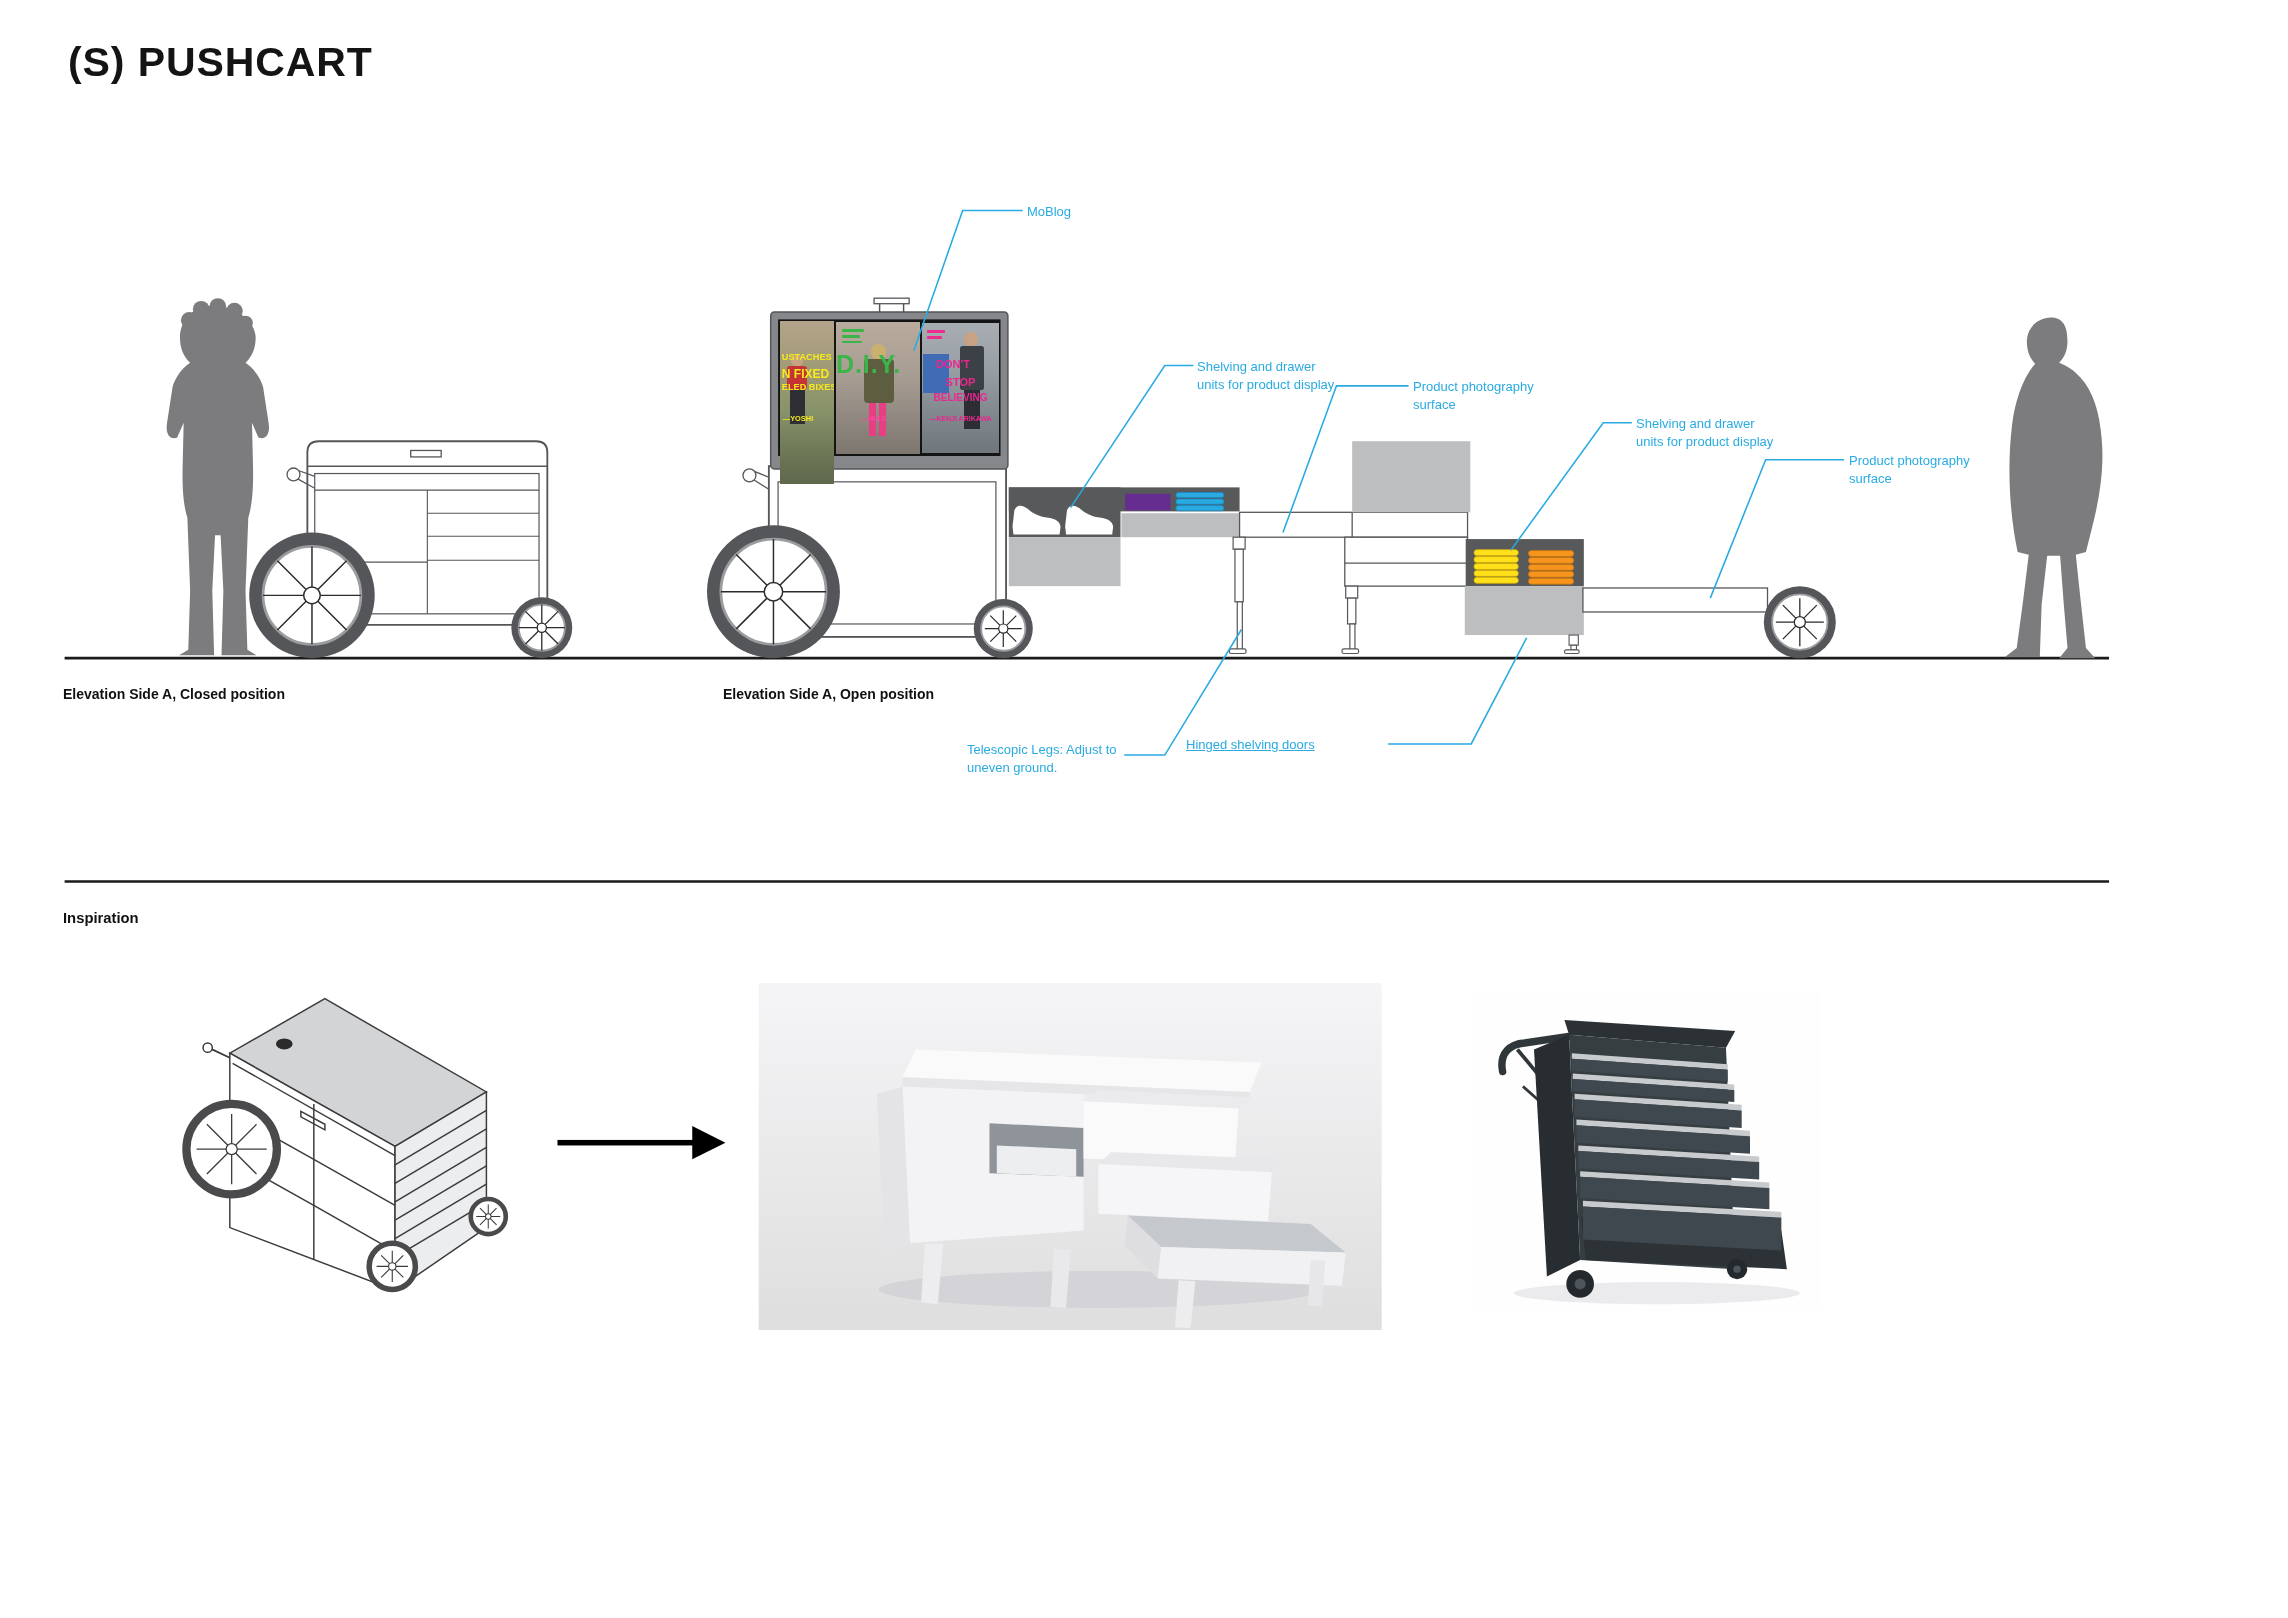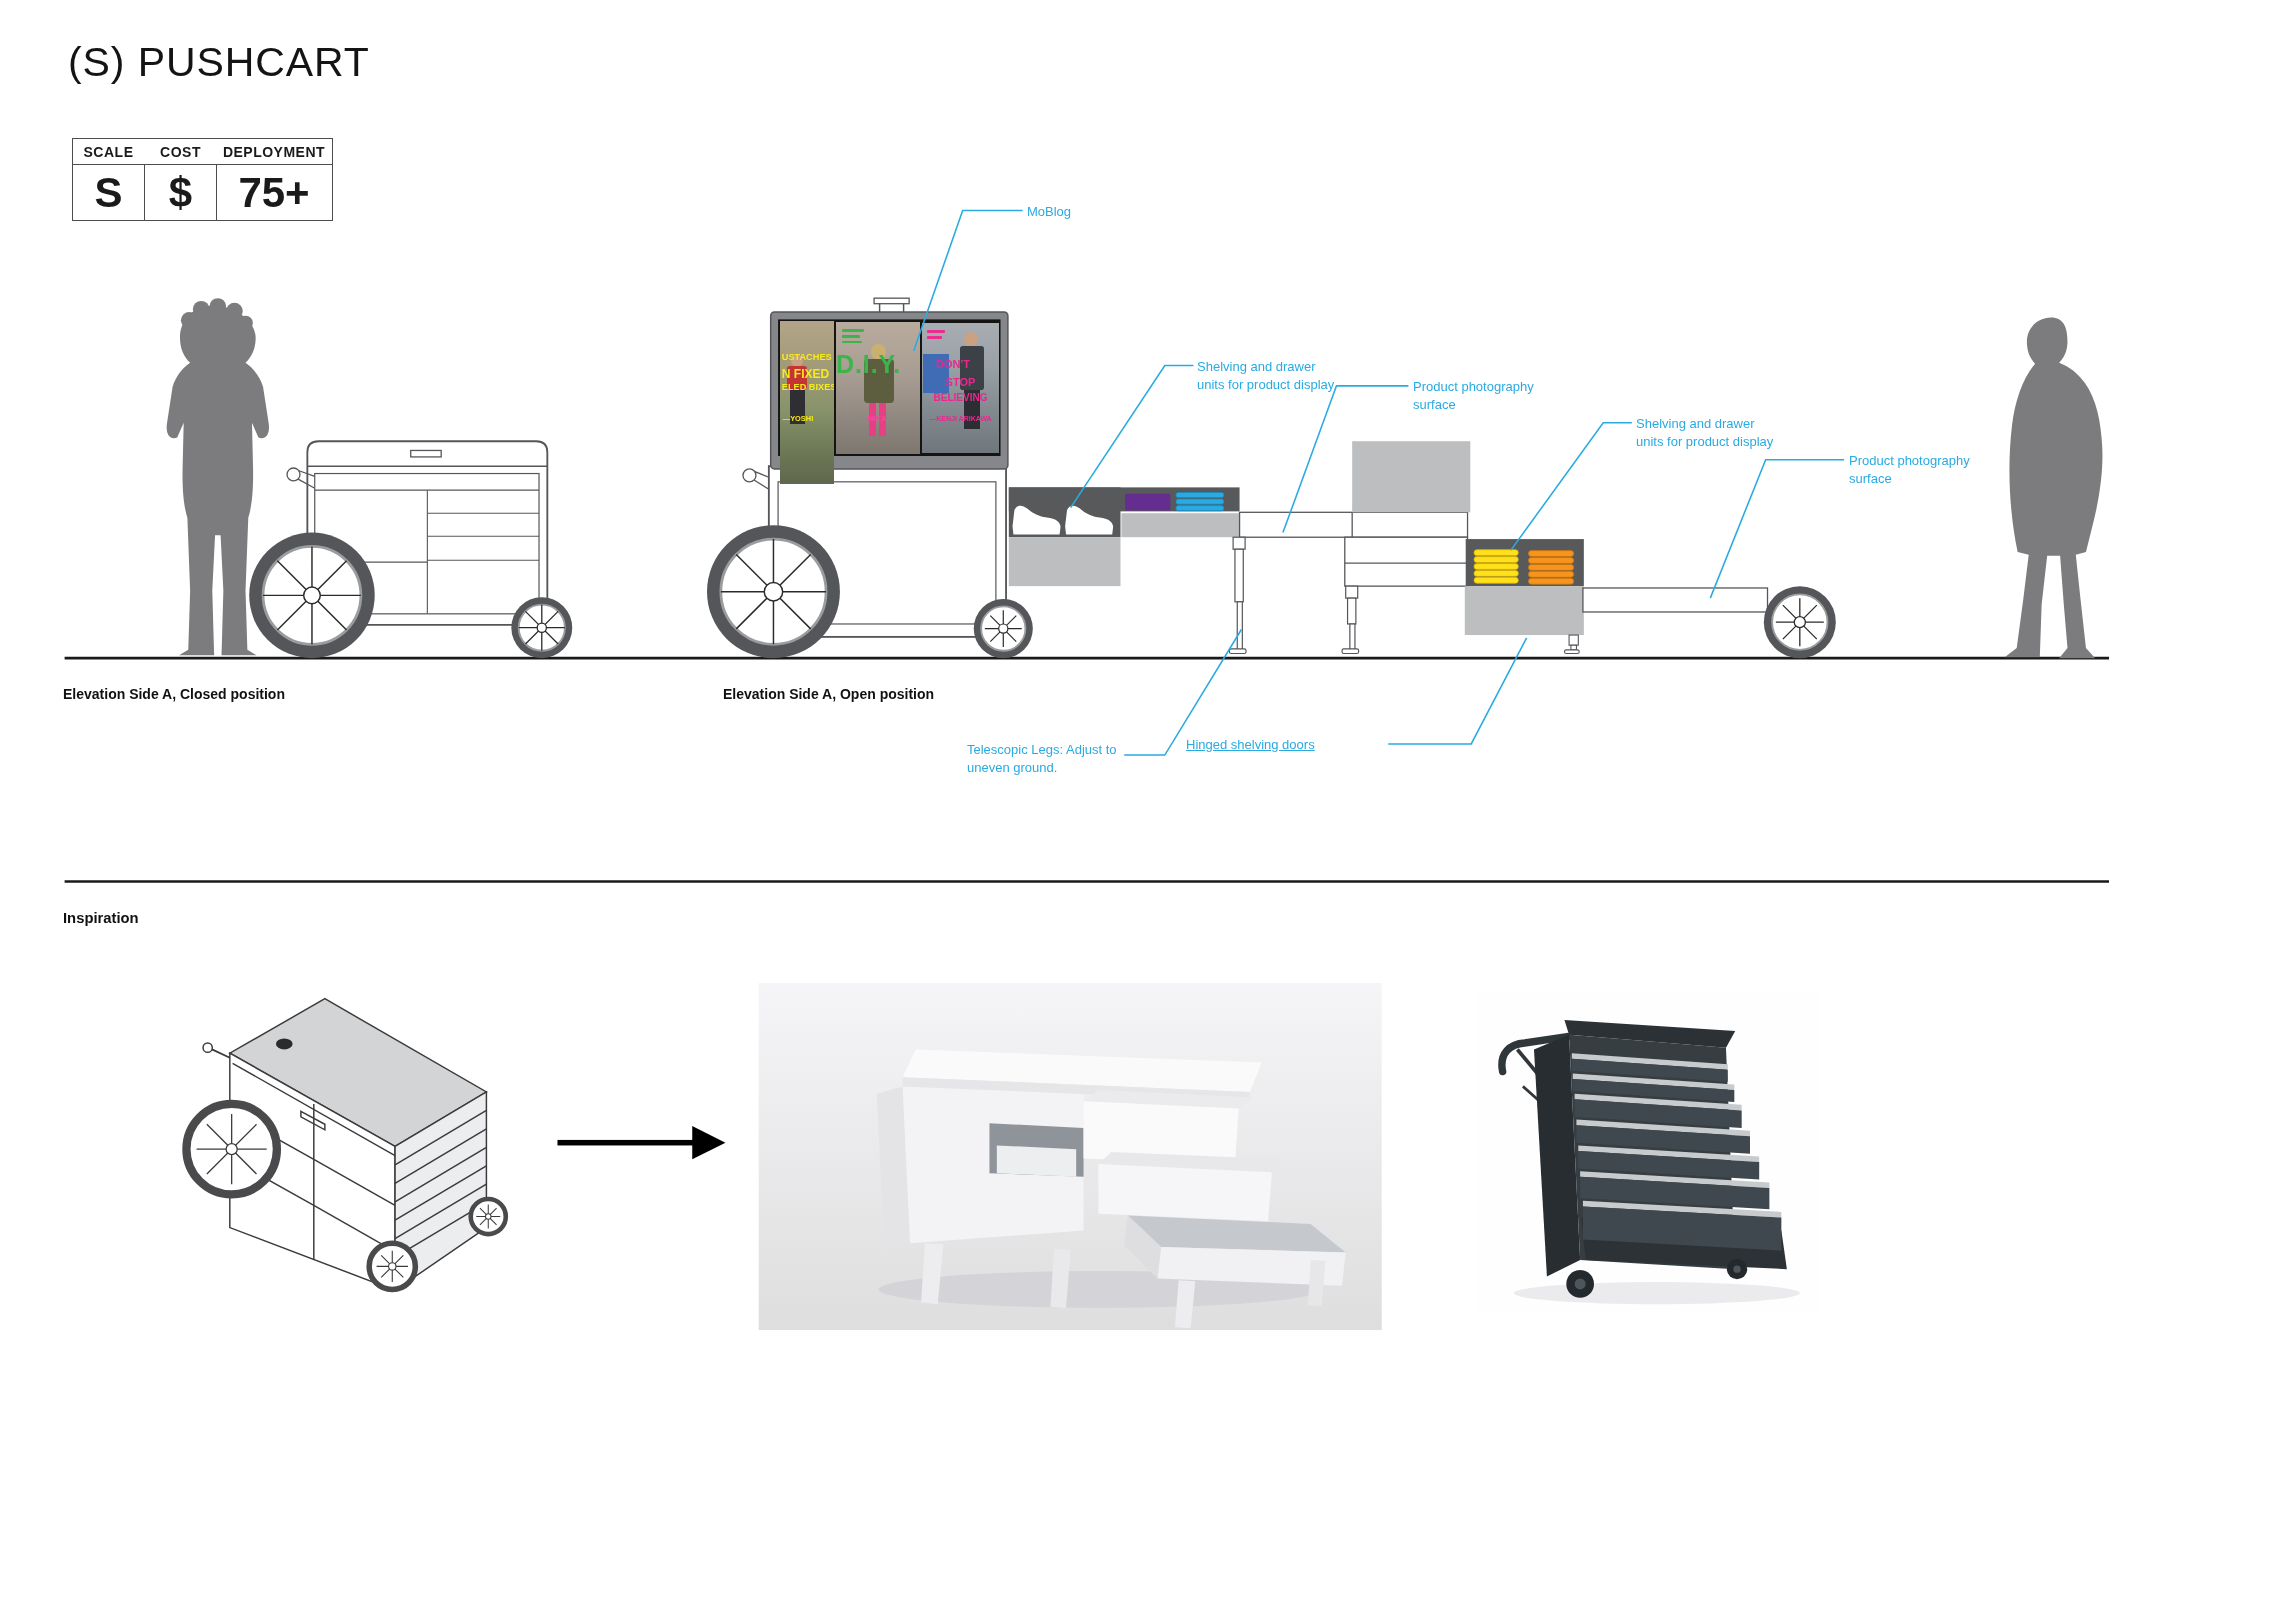--- a/index.html
+++ b/index.html
@@ -2,21 +2,21 @@
 <html style="font-size:14.8px"><head>
 <meta charset="utf-8">
 <style>
   html,body{margin:0;padding:0;background:#ffffff;}
   .canvas{position:relative;width:2289px;height:1619px;background:#ffffff;overflow:hidden;
           font-family:"Liberation Sans",sans-serif;color:#1a1a1a;}
   .abs{position:absolute;}
   .layer{position:absolute;left:0;top:0;width:2289px;height:1619px;}
   .z1{z-index:1}.z2{z-index:2}.z3{z-index:3}.z4{z-index:4}
 
-  .page-title{left:68px;top:39px;font-size:41px;font-weight:normal;letter-spacing:0.9px;color:#141414;}
+  .page-title{left:68px;top:39px;font-size:41px;font-weight:bold;letter-spacing:0.9px;color:#141414;}
 
   
   .spec{left:72px;top:138px;width:261px;border:1.8px solid #4b4d4f;box-sizing:border-box;background:#fff;}
   .spec-head{display:flex;height:25px;border-bottom:1.8px solid #4b4d4f;align-items:center;}
   .spec-head div{font-size:14px;font-weight:bold;letter-spacing:0.5px;text-align:center;}
   .spec-vals{display:flex;height:55px;align-items:center;}
   .spec-vals div{font-size:42px;font-weight:bold;text-align:center;line-height:55px;}
   .c1{width:71px;}.c2{width:73px;border-left:1.8px solid #4b4d4f;border-right:1.8px solid #4b4d4f;box-sizing:border-box;}
   .c3{width:114px;}
   .spec-head .c2{border-left:none;border-right:none;}
@@ -343,32 +343,20 @@
       <polyline points="1526,418 1448,418 1390,577"></polyline>
       <polyline points="1768,458 1737,458 1637,596"></polyline>
       <polyline points="1998,498 1913,498 1853,648"></polyline>
       <polyline points="1218,818 1262,818 1345,682"></polyline>
       <polyline points="1504,806 1594,806 1654,691"></polyline>
     </g>
   </svg>
 
   <div class="abs z4 page-title">(S) PUSHCART</div>
 
-  <div class="abs z4 spec">
-    <div class="spec-head">
-      <div class="c1">SCALE</div>
-      <div class="c2">COST</div>
-      <div class="c3">DEPLOYMENT</div>
-    </div>
-    <div class="spec-vals">
-      <div class="c1">S</div>
-      <div class="c2">$</div>
-      <div class="c3">75+</div>
-    </div>
-  </div>
 
   <div class="abs z4 elev-label" style="left:63px;top:686px;">Elevation Side A, Closed position</div>
   <div class="abs z4 elev-label" style="left:723px;top:686px;">Elevation Side A, Open position</div>
   <div class="abs z4 section-label" style="left:63px;top:910px;">Inspiration</div>
 
   <div class="abs z4 callout" style="left:1027px;top:203px;white-space:nowrap;">MoBlog</div>
   <div class="abs z4 callout" style="left:1197px;top:358px;width:140px;">Shelving and drawer units for product display</div>
   <div class="abs z4 callout" style="left:1413px;top:378px;width:138px;">Product photography surface</div>
   <div class="abs z4 callout" style="left:1636px;top:415px;width:140px;">Shelving and drawer units for product display</div>
   <div class="abs z4 callout" style="left:1849px;top:452px;width:138px;">Product photography surface</div>

